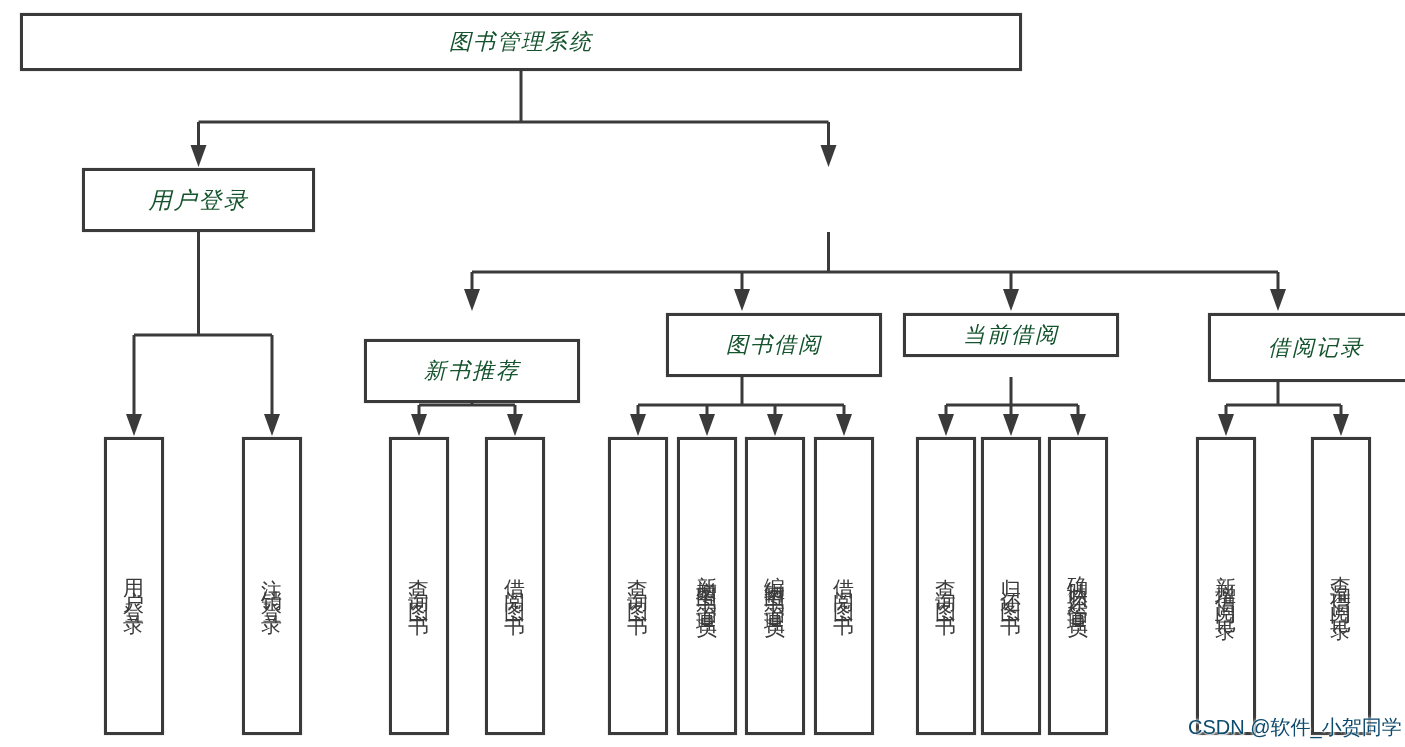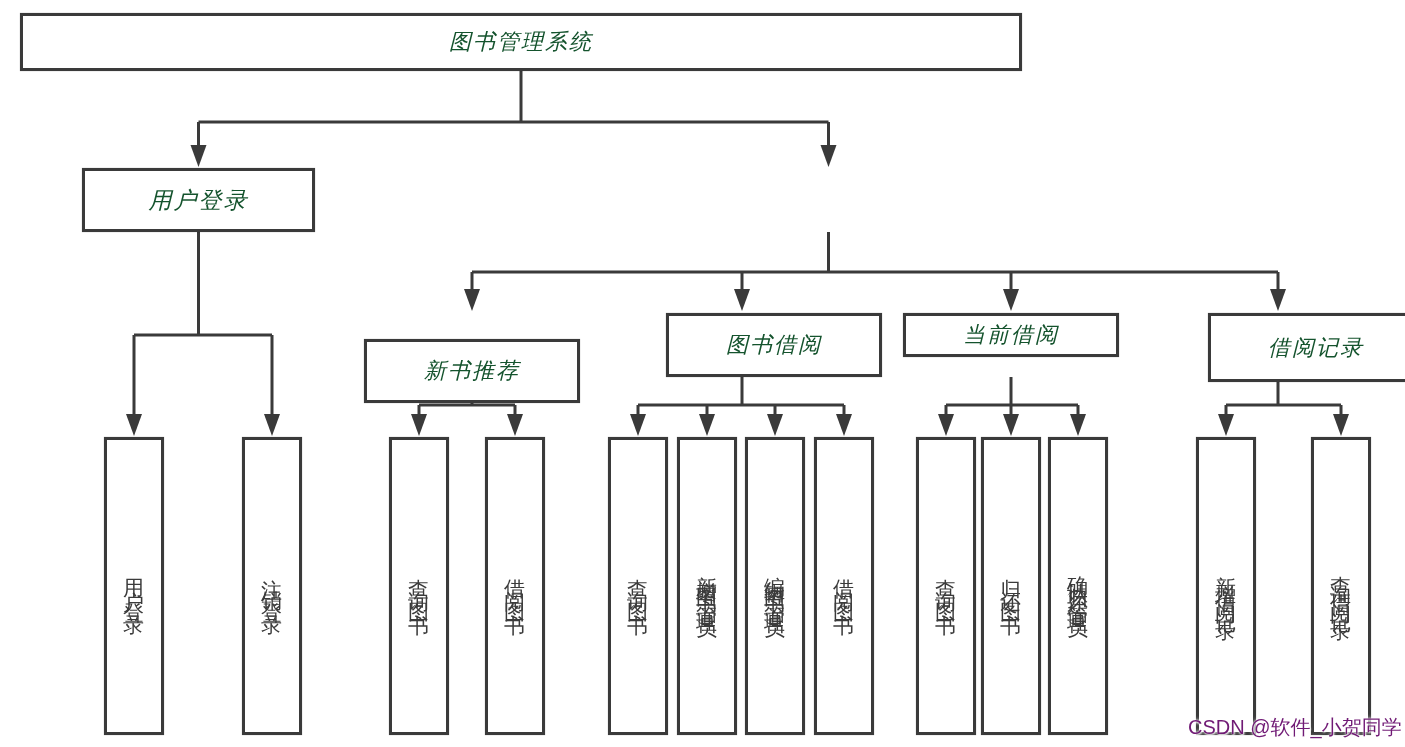--- a/index.html
+++ b/index.html
@@ -47,21 +47,21 @@
     white-space: nowrap;
   }
   .vlabel.sp6 { letter-spacing: 9px; }
   .vlabel.sp9 { letter-spacing: 6px; }
   .watermark {
     position: absolute;
     left: 1188px;
     top: 714px;
     z-index: 5;
     font-size: 20px;
-    color: #701a75;
+    color: #0c4a6e;
     white-space: nowrap;
     text-shadow: 0 0 2px #ffffff, 0 0 4px #ffffff, 1px 1px 2px #ffffff;
   }
 </style>
 </head>
 <body>
 
 <div class="stage">
 
   <svg class="connectors" viewBox="0 0 1405 747" xmlns="http://www.w3.org/2000/svg">

